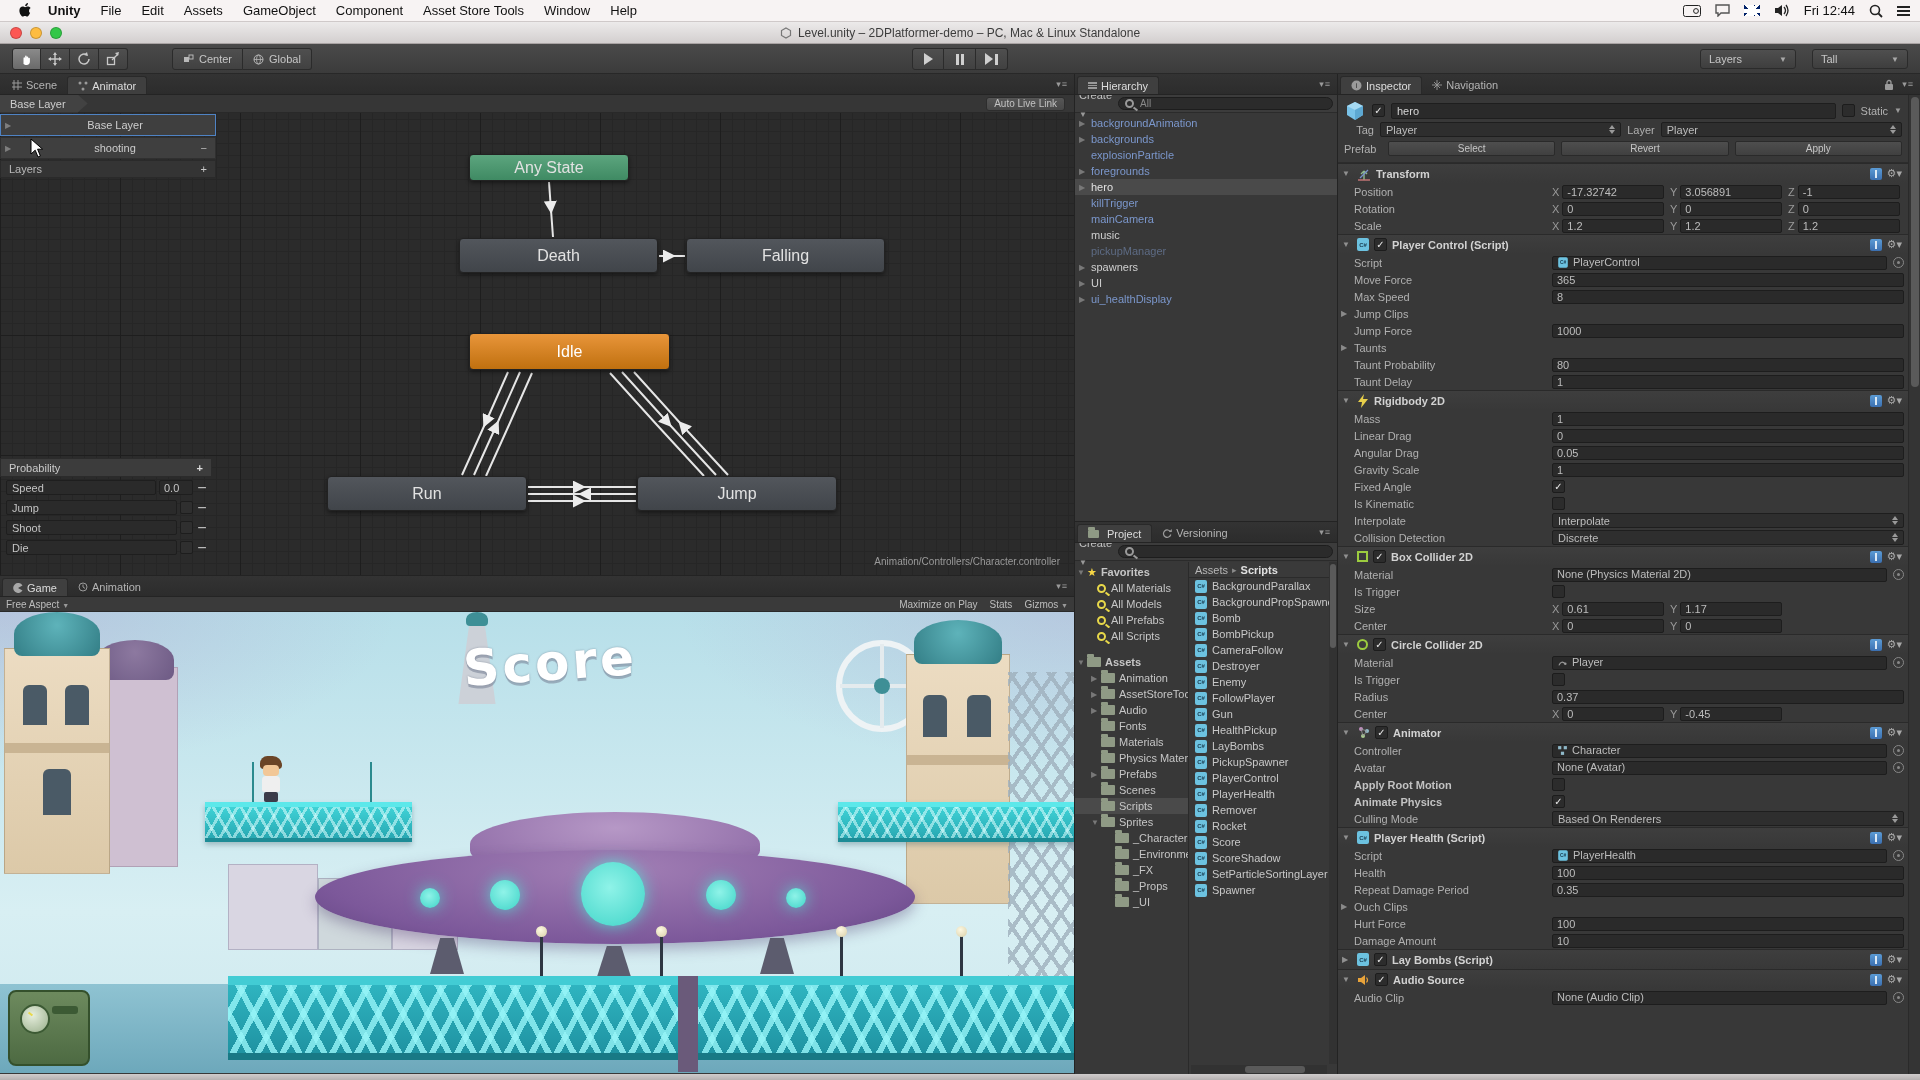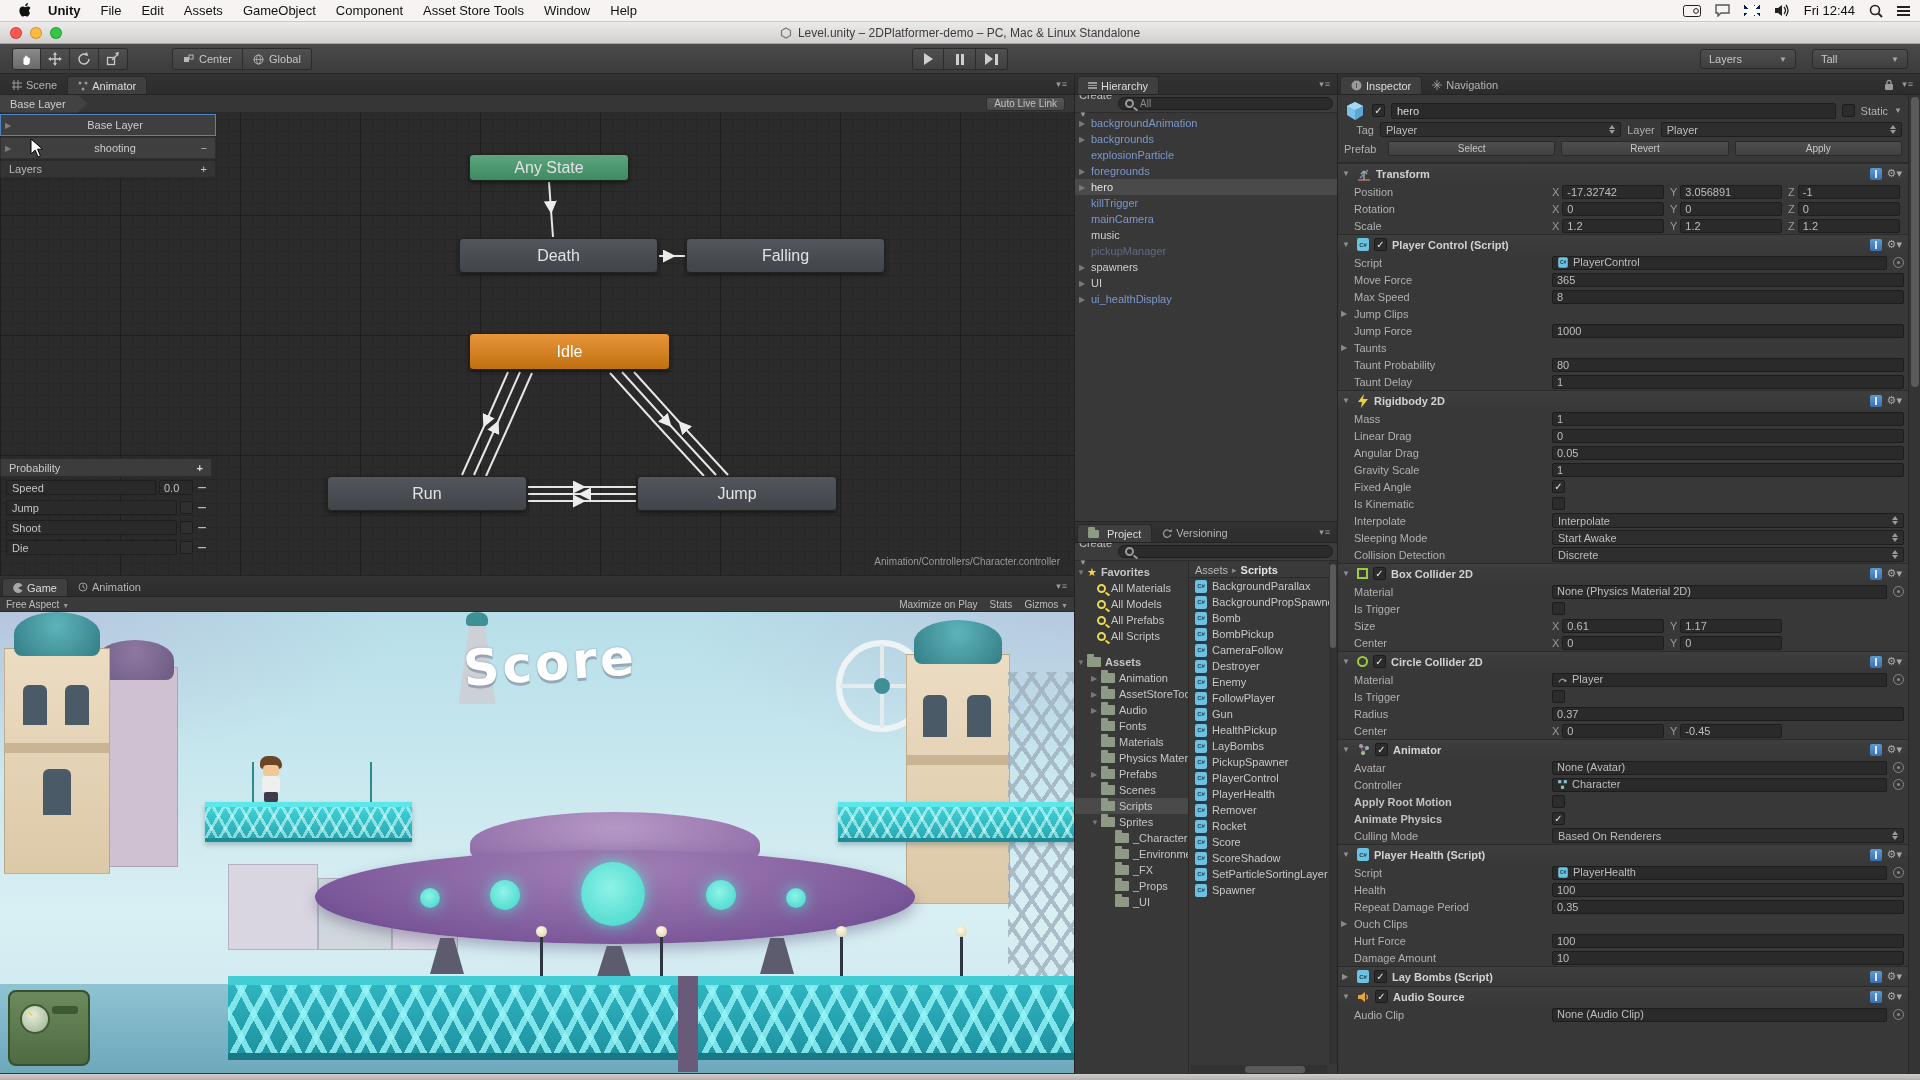--- a/index.html
+++ b/index.html
@@ -1085,32 +1085,20 @@
               <span class="dd">
                 <span>Interpolate</span>
                 <span class="updown">
                   <i class="u"></i>
                   <i class="d"></i>
                 </span>
               </span>
             </span>
           </div>
           <div class="crow">
-            <span class="clabel">Sleeping Mode</span>
-            <span class="cval">
-              <span class="dd">
-                <span>Start Awake</span>
-                <span class="updown">
-                  <i class="u"></i>
-                  <i class="d"></i>
-                </span>
-              </span>
-            </span>
-          </div>
-          <div class="crow">
             <span class="clabel">Collision Detection</span>
             <span class="cval">
               <span class="dd">
                 <span>Discrete</span>
                 <span class="updown">
                   <i class="u"></i>
                   <i class="d"></i>
                 </span>
               </span>
             </span>
@@ -1231,45 +1219,45 @@
               </svg>
             </span>
             <span class="cb">✓</span>
             <b>Animator</b>
             <span class="hicons">
               <span class="docico"></span>
               <span class="gearico">⚙▾</span>
             </span>
           </div>
           <div class="crow">
-            <span class="clabel">Avatar</span>
-            <span class="cval">
-              <span class="obox">
-                <span>None (Avatar)</span>
-              </span>
-              <span class="picker"></span>
-            </span>
-          </div>
-          <div class="crow">
             <span class="clabel">Controller</span>
             <span class="cval">
               <span class="obox">
                 <span class="iconsq" style="transform: scale(0.8);">
                   <svg width="11" height="11">
                     <rect x="0" y="0" width="4" height="4" fill="#8fb9c9"></rect>
                     <rect x="7" y="0" width="4" height="4" fill="#8fb9c9"></rect>
                     <rect x="3.5" y="7" width="4" height="4" fill="#8fb9c9"></rect>
                   </svg>
                 </span>
                 <span>Character</span>
               </span>
               <span class="picker"></span>
             </span>
           </div>
           <div class="crow">
+            <span class="clabel">Avatar</span>
+            <span class="cval">
+              <span class="obox">
+                <span>None (Avatar)</span>
+              </span>
+              <span class="picker"></span>
+            </span>
+          </div>
+          <div class="crow">
             <span class="clabel bold">Apply Root Motion</span>
             <span class="cval">
               <span class="cb"></span>
             </span>
           </div>
           <div class="crow">
             <span class="clabel bold">Animate Physics</span>
             <span class="cval">
               <span class="cb">✓</span>
             </span>

